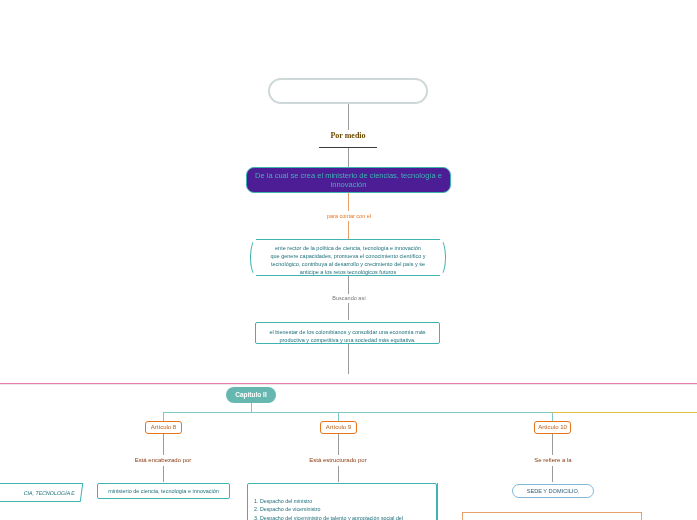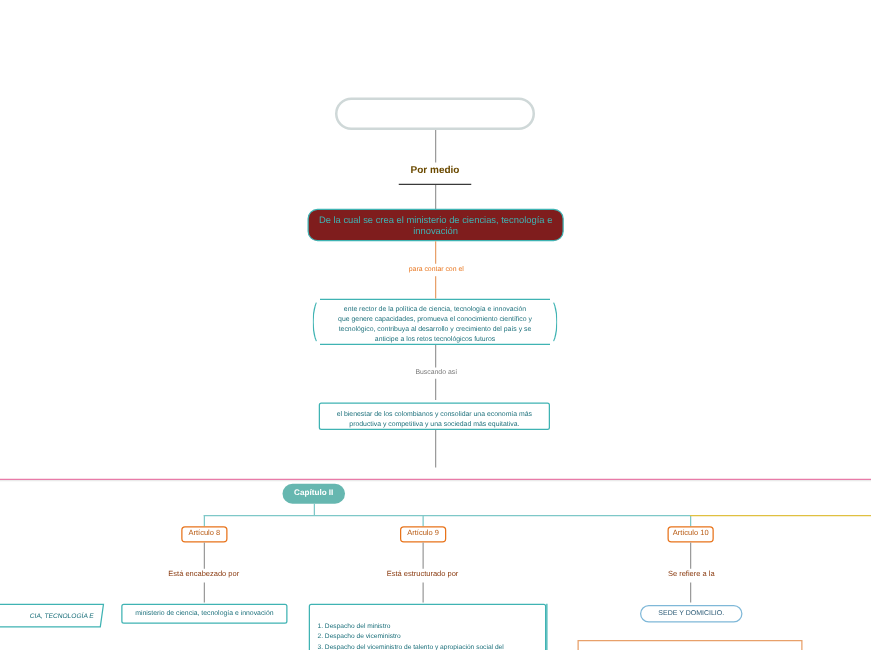--- a/index.html
+++ b/index.html
@@ -39,33 +39,34 @@
     align-items: center;
     justify-content: center;
   }
 
   
   .plain-label {
     color: #6b4a00;
     font-weight: bold;
     font-size: 8px;
     padding-bottom: 3px;
+    font-family: Liberation Serif, serif;
   }
   .plain-label .txt { display: inline-block; }
   .underline-bar {
     position: absolute;
     height: 1px;
     background: #3a3a3a;
   }
 
   
   .teal-box {
     border: 1px solid #3fb3b3;
     border-radius: 8px;
-    background: #7f1d1d;
+    background: #4c1d95;
     color: #3fb3b3;
     font-size: 7.5px;
     display: flex;
     align-items: center;
     justify-content: center;
     padding: 0 6px;
   }
 
   
   .mini-label {

